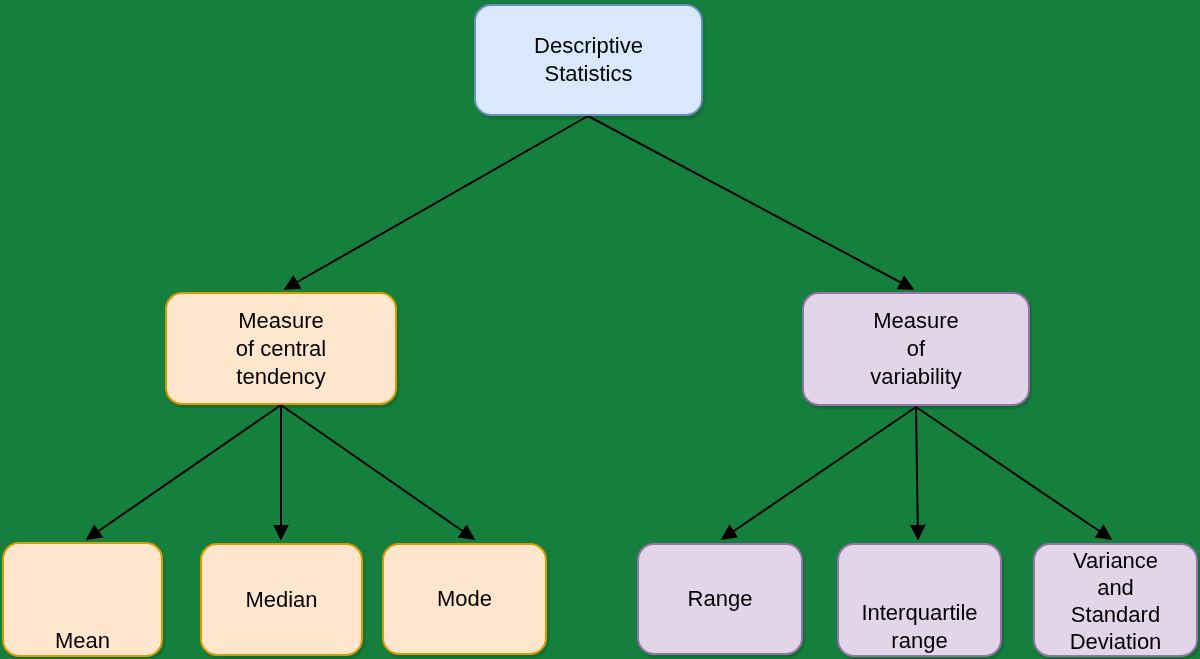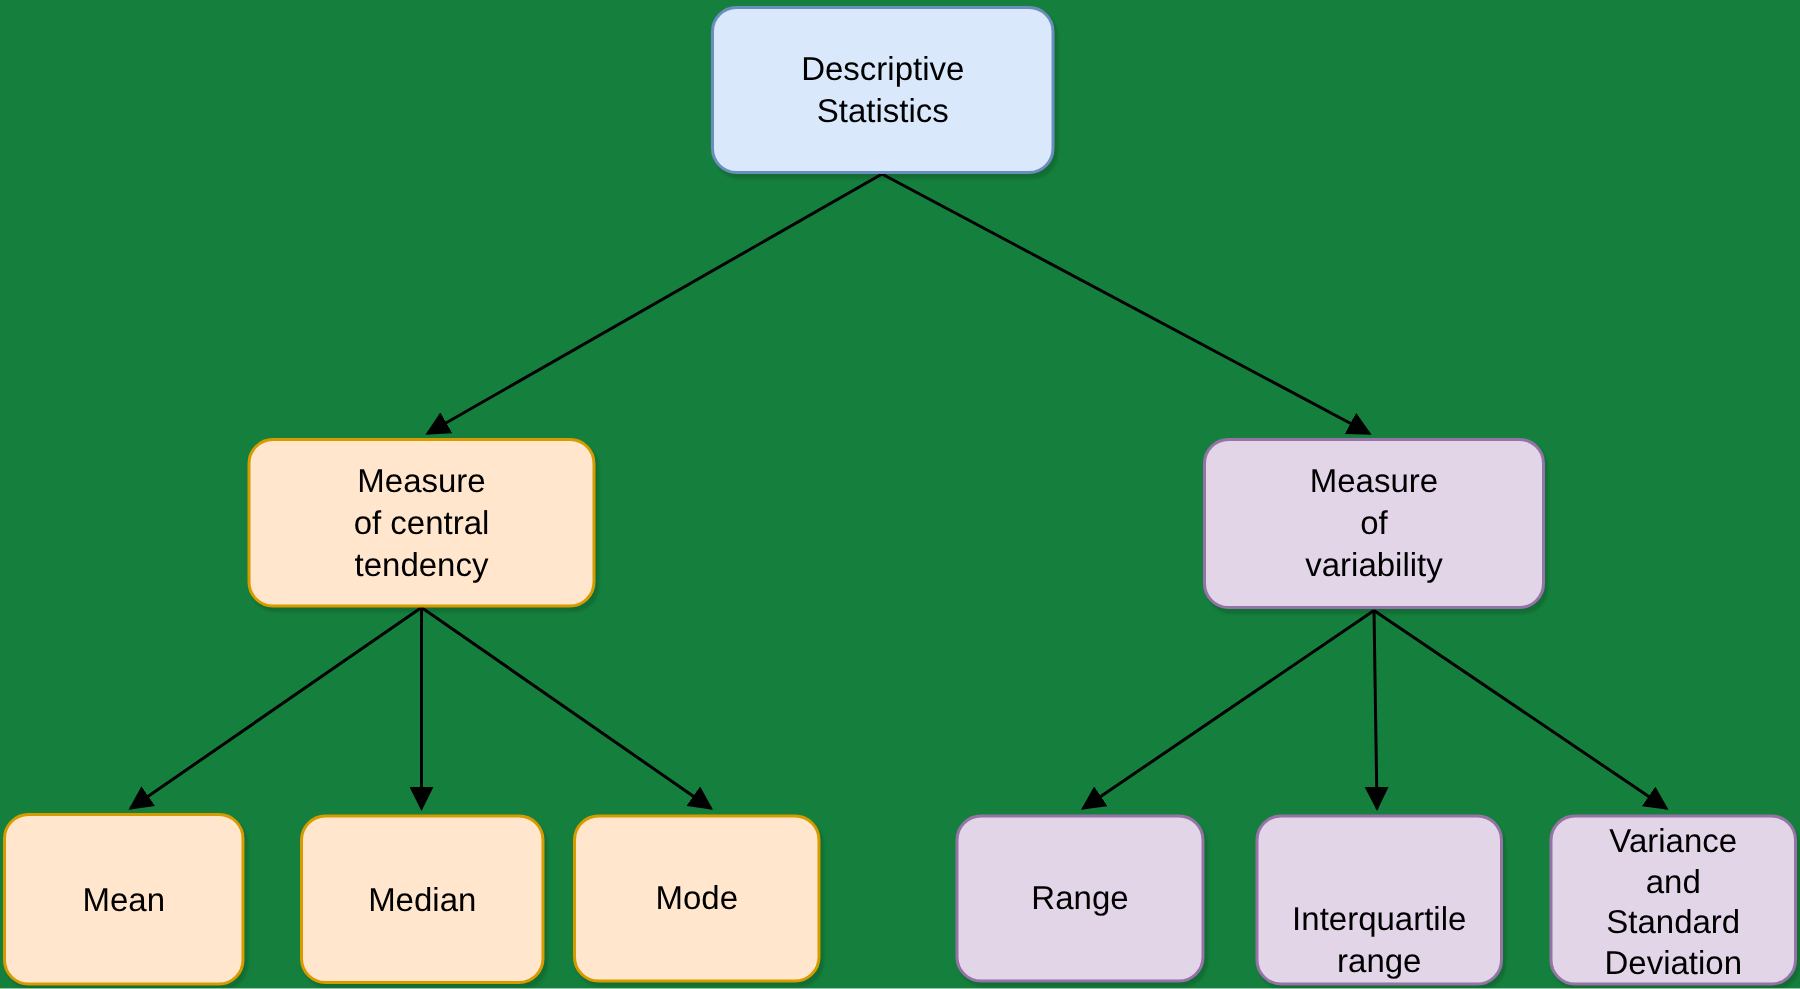--- a/index.html
+++ b/index.html
@@ -87,21 +87,21 @@
 of central
 tendency</span>
   </div>
 
   <div class="node purple" style="left:802px; top:292px; width:228px; height:114px;">
     <span class="label">Measure
 of
 variability</span>
   </div>
 
-  <div class="node orange" style="left:2px; top:542px; width:161px; height:115px;">
+  <div class="node orange" style="left:2px; top:542px; width:161px; height:115px;align-items:flex-end;">
     <span class="label">Mean</span>
   </div>
 
   <div class="node orange" style="left:200px; top:543px; width:163px; height:113px;">
     <span class="label">Median</span>
   </div>
 
   <div class="node orange" style="left:382px; top:543px; width:165px; height:112px;">
     <span class="label">Mode</span>
   </div>

